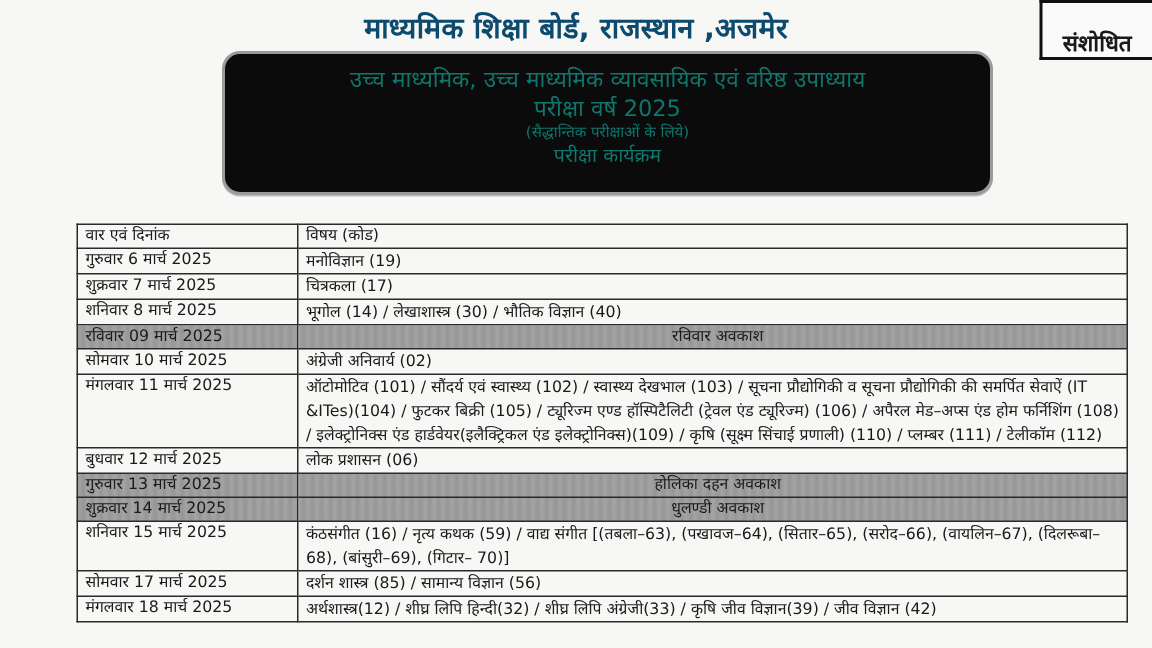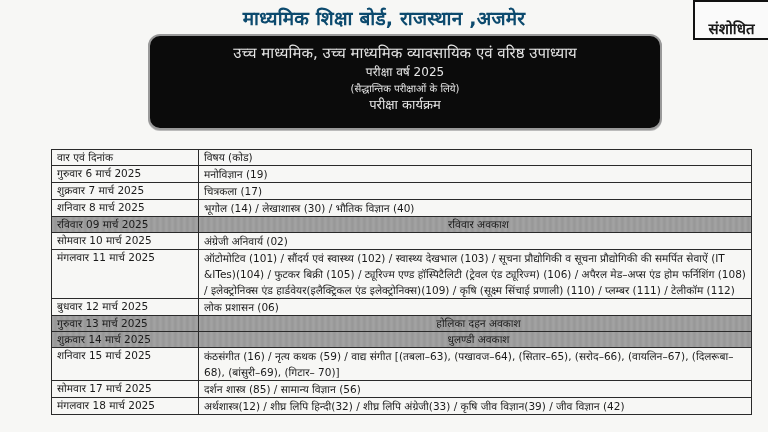--- a/index.html
+++ b/index.html
@@ -48,27 +48,27 @@
     .banner {
       position: absolute;
       top: 34px;
       left: 148px;
       width: 514px;
       height: 96px;
       background: #0b0b0b;
       border-radius: 12px;
       border: 2px solid #9a9a9a;
       box-shadow: 0 1px 0 #bbb;
-      color: #e5e5e5;
+      color: #0f766e;
       text-align: center;
       box-sizing: border-box;
       padding-top: 8px;
     }
     .banner .b-line1 { font-size: 15px; line-height: 19px; }
-    .banner .b-line2 { font-size: 12px; line-height: 18px; }
+    .banner .b-line2 { font-size: 15px; line-height: 18px; }
     .banner .b-line3 { font-size: 10px; line-height: 15px; }
     .banner .b-line4 { font-size: 13px; line-height: 18px; }
     .time-note {
       position: absolute;
       top: 130px;
       left: 537px;
       font-size: 11px;
       font-weight: bold;
       color: #222;
     }

